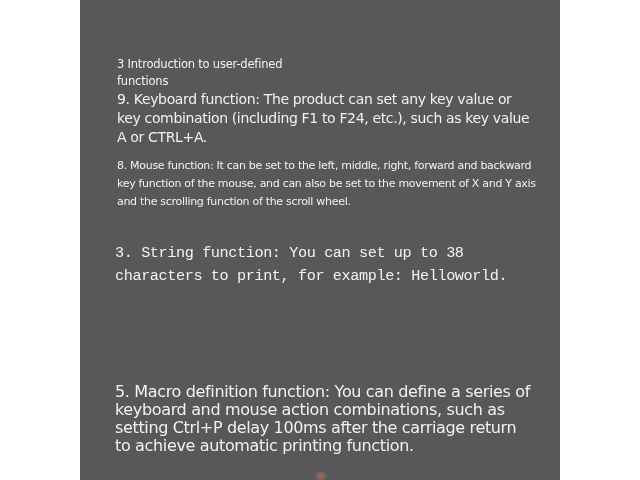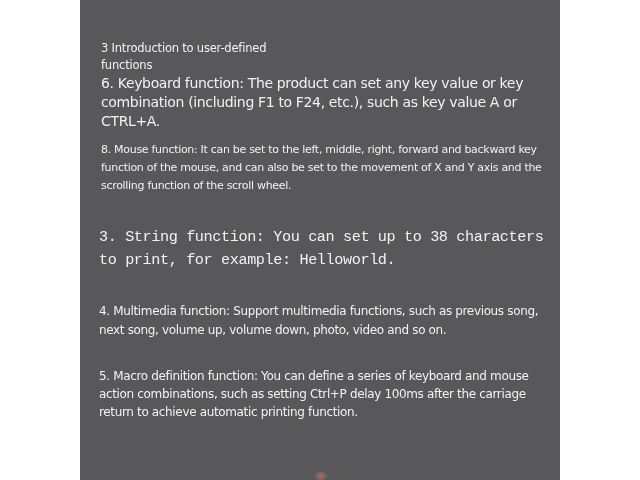--- a/index.html
+++ b/index.html
@@ -17,21 +17,21 @@
       width: 480px;
       height: 480px;
       background: #58585a;
       color: #f2f2f2;
       font-family: "DejaVu Sans", "Liberation Sans", sans-serif;
     }
     .block {
       position: absolute;
       left: 21px;
       right: 8px;
-      margin: 0;
+      margin: 16px;
     }
     .heading {
       top: 40px;
       font-size: 11.5px;
       line-height: 17px;
       width: 200px;
       letter-spacing: -0.2px;
     }
     .item1 {
       top: 74px;
@@ -57,38 +57,37 @@
     .item4 {
       top: 302px;
       left: 19px;
       font-size: 12px;
       line-height: 19px;
       letter-spacing: -0.35px;
     }
     .item5 {
       top: 367px;
       left: 19px;
-      font-size: 12px;
+      font-size: 16px;
       line-height: 18px;
       letter-spacing: -0.35px;
     }
     .glare {
       position: absolute;
       left: 234px;
       top: 472px;
       width: 14px;
       height: 8px;
       border-radius: 50%;
       background: radial-gradient(circle, rgba(220,90,90,0.8) 0%, rgba(120,140,120,0.3) 60%, rgba(88,88,90,0) 100%);
     }
   </style>
 </head>
 <body>
 
 <div class="panel">
   <p class="block heading">3 Introduction to user-defined functions</p>
-  <p class="block item1">6. Keyboard function: The product can set any key value or key combination (including F1 to F24, etc.), such as key value A or CTRL+A.</p>
+  <p class="block item1">9. Keyboard function: The product can set any key value or key combination (including F1 to F24, etc.), such as key value A or CTRL+A.</p>
   <p class="block item2">8. Mouse function: It can be set to the left, middle, right, forward and backward key function of the mouse, and can also be set to the movement of X and Y axis and the scrolling function of the scroll wheel.</p>
   <p class="block item3">3. String function: You can set up to 38 characters to print, for example: Helloworld.</p>
-  <p class="block item4">4. Multimedia function: Support multimedia functions, such as previous song, next song, volume up, volume down, photo, video and so on.</p>
   <p class="block item5">5. Macro definition function: You can define a series of keyboard and mouse action combinations, such as setting Ctrl+P delay 100ms after the carriage return to achieve automatic printing function.</p>
   <div class="glare"></div>
 </div>
 
 </body></html>

